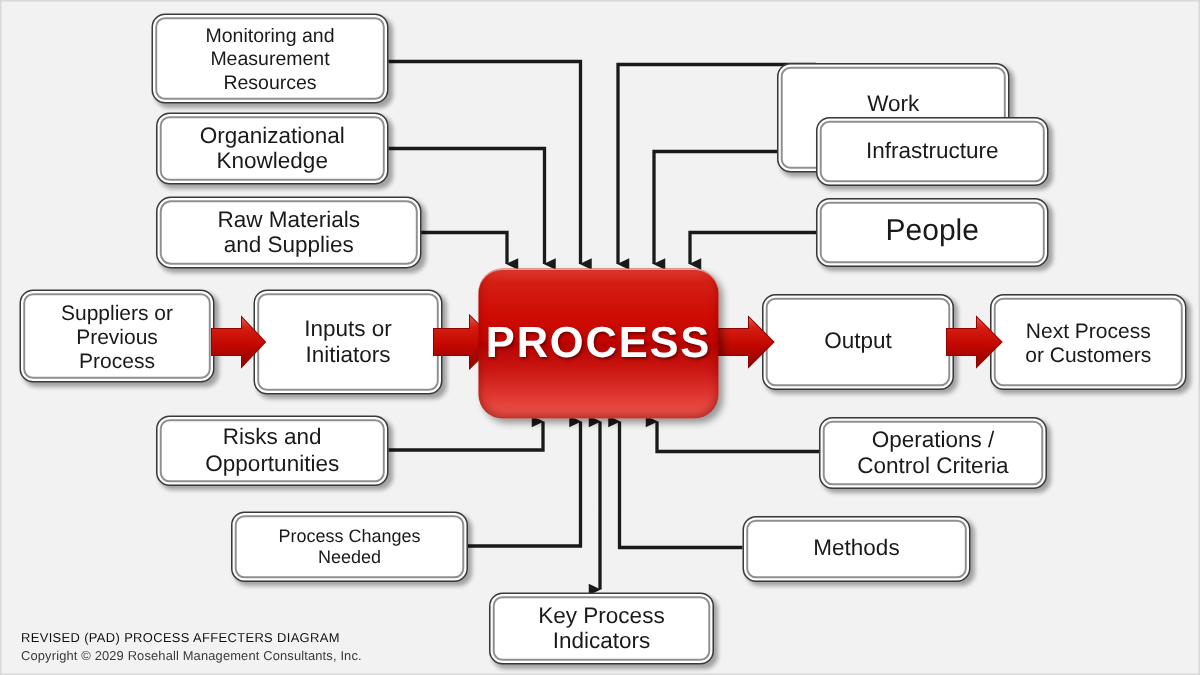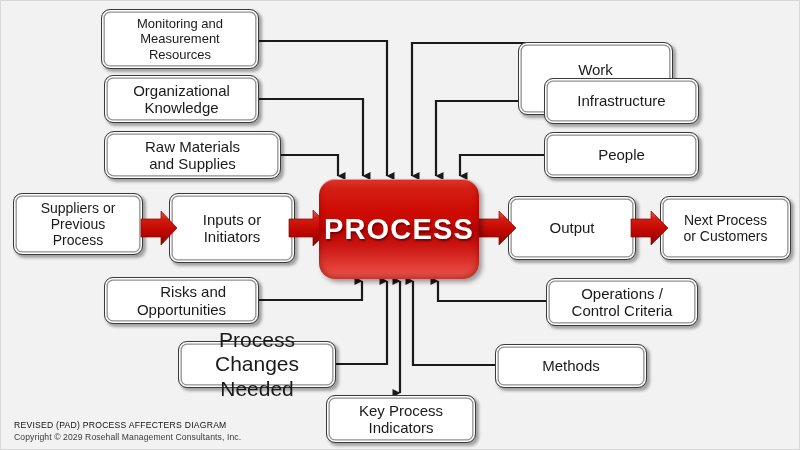--- a/index.html
+++ b/index.html
@@ -152,21 +152,21 @@
 and Supplies</span>
   </div>
 
   <div class="box" style="left:517px;top:14px;width:155px;height:73px;font-size:15px;margin-top:27px;">
     <span class="lbl">Work
 Environment</span>
   </div>
   <div class="box" style="left:543px;top:77px;width:155px;height:46px;font-size:15px;">
     <span class="lbl">Infrastructure</span>
   </div>
-  <div class="box" style="left:543px;top:131px;width:155px;height:46px;font-size:15px;">
+  <div class="box" style="left:543px;top:131px;width:155px;height:46px;font-size:20px;">
     <span class="lbl">People</span>
   </div>
 
   <div class="box" style="left:12px;top:192px;width:130px;height:62px;font-size:14px;">
     <span class="lbl">Suppliers or
 Previous
 Process</span>
   </div>
   <div class="box" style="left:168px;top:192px;width:126px;height:70px;font-size:15px;">
     <span class="lbl">Inputs or
@@ -177,25 +177,25 @@
   </div>
   <div class="box" style="left:659px;top:195px;width:131px;height:64px;font-size:14px;">
     <span class="lbl">Next Process
 or Customers</span>
   </div>
 
   <div id="process-box" style="left:318px;top:178px;width:160px;height:100px;">
     <span class="ptxt">PROCESS</span>
   </div>
 
-  <div class="box" style="left:103px;top:276px;width:155px;height:47px;font-size:15px;text-align:right;">
+  <div class="box" style="left:103px;top:276px;width:155px;height:47px;font-size:15px;">
     <span class="lbl">Risks and
 Opportunities</span>
   </div>
-  <div class="box" style="left:153px;top:340px;width:158px;height:47px;font-size:21px;margin-left:24px;">
+  <div class="box" style="left:153px;top:340px;width:158px;height:47px;font-size:12px;">
     <span class="lbl">Process Changes
 Needed</span>
   </div>
 
   <div class="box" style="left:545px;top:277px;width:152px;height:48px;font-size:15px;">
     <span class="lbl">Operations /
 Control Criteria</span>
   </div>
   <div class="box" style="left:494px;top:343px;width:152px;height:44px;font-size:15px;">
     <span class="lbl">Methods</span>

